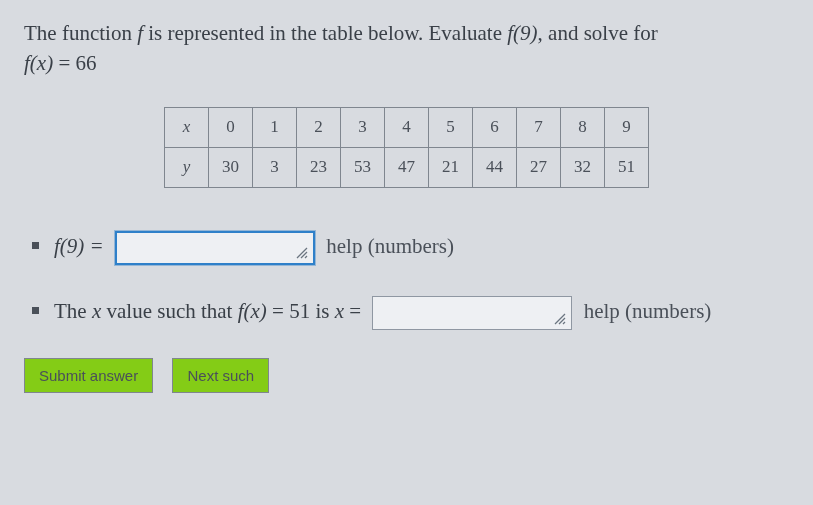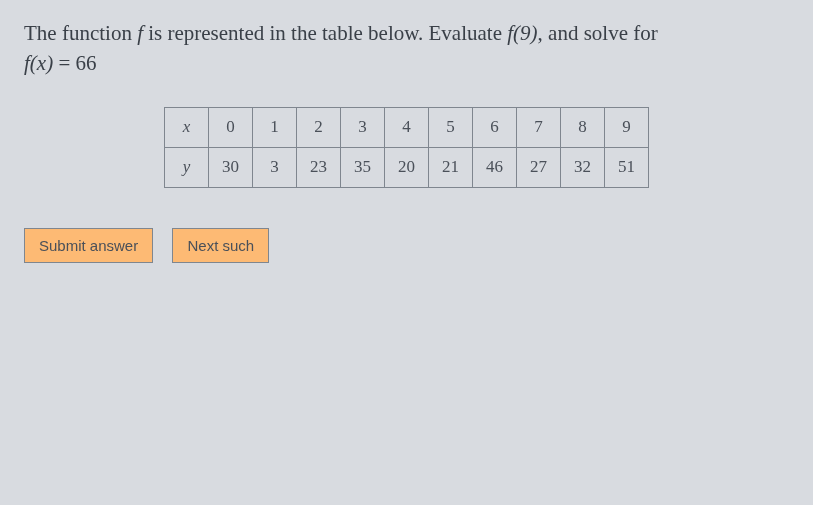--- a/index.html
+++ b/index.html
@@ -86,21 +86,21 @@
   .help-link {
     color: #4a5059;
   }
   .buttons {
     margin-top: 18px;
     filter: blur(0.3px);
   }
   .btn {
     display: inline-block;
     border: 1px solid #7f868f;
-    background: #fdba74;
+    background: #84cc16;
     color: #4a5059;
     font-family: Arial, Helvetica, sans-serif;
     font-size: 15px;
     padding: 8px 14px;
     margin-right: 14px;
     cursor: pointer;
   }
 </style>
 </head>
 <body>
@@ -124,31 +124,53 @@
       <td>6</td>
       <td>7</td>
       <td>8</td>
       <td>9</td>
     </tr>
     <tr>
       <td class="head">y</td>
       <td>30</td>
       <td>3</td>
       <td>23</td>
-      <td>35</td>
-      <td>20</td>
+      <td>53</td>
+      <td>47</td>
       <td>21</td>
-      <td>46</td>
+      <td>44</td>
       <td>27</td>
       <td>32</td>
       <td>51</td>
     </tr>
   </tbody>
     </table>
 </div>
 
 <ul class="questions">
+  <li>
+    <span class="italic">f(9) = </span>
+    <span class="field focus">
+      <span class="resize-icon">
+        <svg viewBox="0 0 14 14" width="14" height="14">
+          <path d="M2 12 L12 2 M6 12 L12 6 M10 12 L12 10" stroke="#6b7580" stroke-width="1.3" fill="none"></path>
+        </svg>
+      </span>
+    </span>
+    <span class="help-link">help (numbers)</span>
+  </li>
+  <li>
+    <span>The </span><span class="italic">x</span><span> value such that </span><span class="italic">f(x)</span><span> = 51 is </span><span class="italic">x</span><span> = </span>
+    <span class="field plain">
+      <span class="resize-icon">
+        <svg viewBox="0 0 14 14" width="14" height="14">
+          <path d="M2 12 L12 2 M6 12 L12 6 M10 12 L12 10" stroke="#6b7580" stroke-width="1.3" fill="none"></path>
+        </svg>
+      </span>
+    </span>
+    <span class="help-link">help (numbers)</span>
+  </li>
 </ul>
 
 <div class="buttons">
   <span class="btn">Submit answer</span>
   <span class="btn">Next such</span>
 </div>
 
 </body></html>

